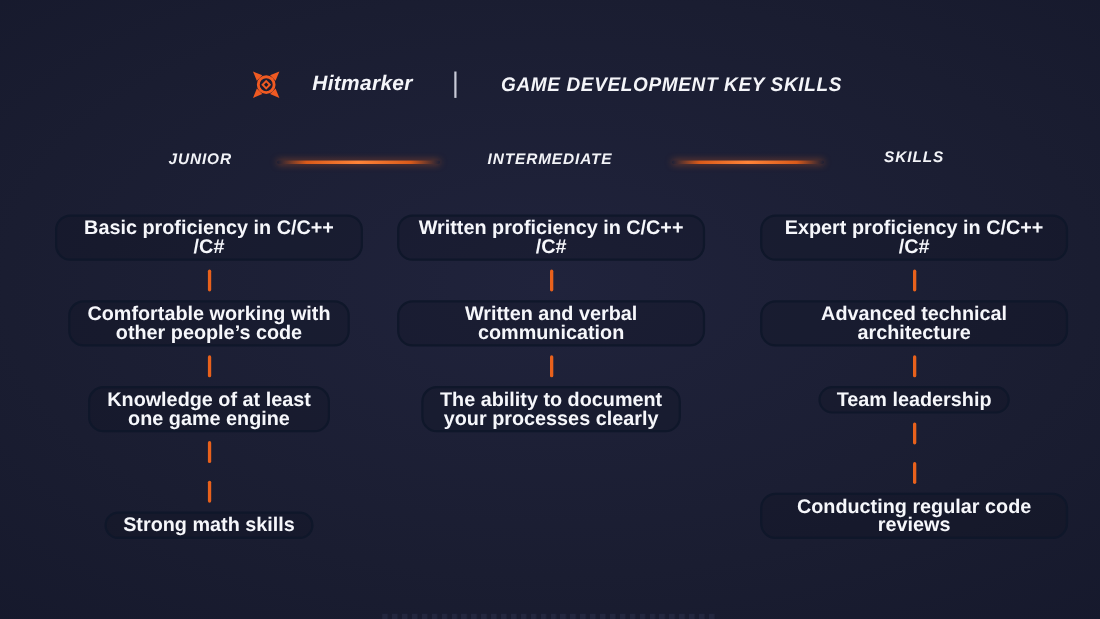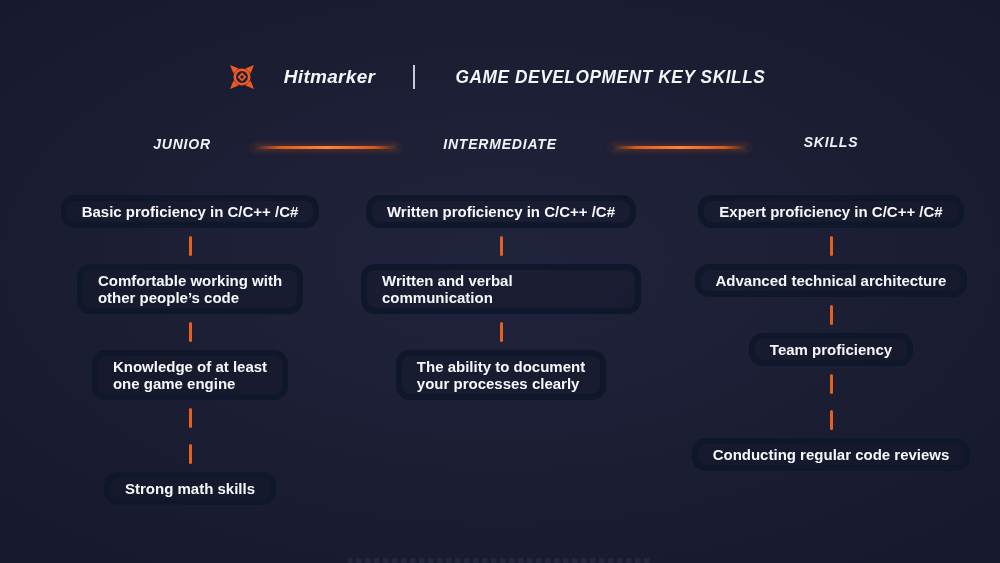--- a/index.html
+++ b/index.html
@@ -50,24 +50,24 @@
   
   .column {
     position: absolute; top: 195px; width: 280px;
     display: flex; flex-direction: column; align-items: center;
   }
   .col-junior { left: 50px; }
   .col-intermediate { left: 361px; }
   .col-senior { left: 691px; }
 
   .skill-box {
-    border: 6px solid #0f172a; border-radius: 14px;
+    border: 2px solid #0f172a; border-radius: 14px;
     background: rgba(14,17,32,0.28);
-    color: #f6f7fb; font-size: 15px; font-weight: bold;
-    line-height: 17px; text-align: left;
+    color: #f6f7fb; font-size: 18px; font-weight: bold;
+    line-height: 17px; text-align: center;
     padding: 2px 15px; white-space: pre-line;
     box-sizing: border-box;
   }
   .connector {
     width: 3px; height: 20px; margin: 8px 0;
     background: #e8611c; border-radius: 2px;
   }
 
   
   .footer-artifact {
@@ -124,20 +124,20 @@
       <div class="skill-box">Written and verbal communication</div>
       <div class="connector"></div>
       <div class="skill-box">The ability to document
 your processes clearly</div>
     </section>
   <section class="column col-senior">
       <div class="skill-box">Expert proficiency in C/C++ /C#</div>
       <div class="connector"></div>
       <div class="skill-box">Advanced technical architecture</div>
       <div class="connector"></div>
-      <div class="skill-box">Team proficiency</div>
+      <div class="skill-box">Team leadership</div>
       <div class="connector"></div>
       <div class="connector"></div>
       <div class="skill-box">Conducting regular code reviews</div>
     </section>
 
   <div class="footer-artifact"></div>
 </div>
 
 </body></html>

